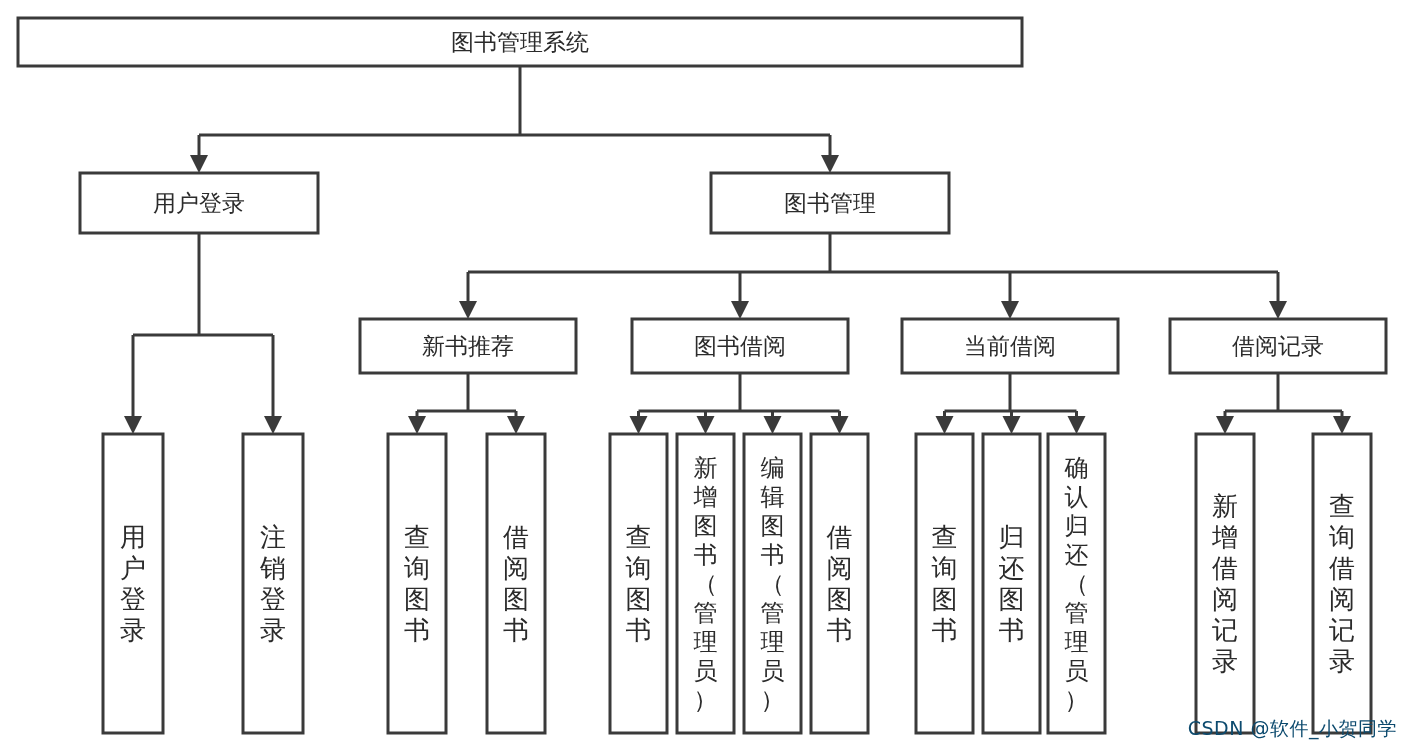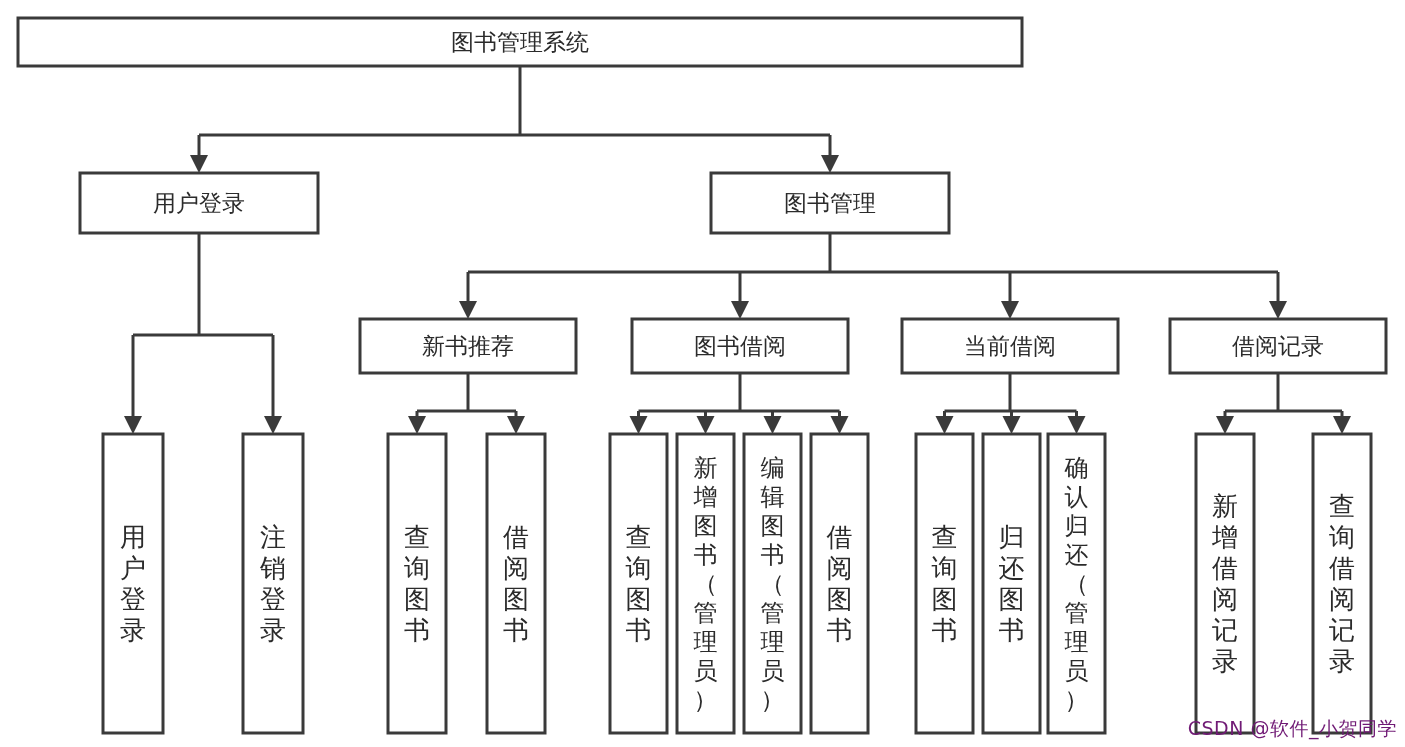--- a/index.html
+++ b/index.html
@@ -41,21 +41,21 @@
   .arrow-head {
     fill: #3a3a3a;
     stroke: none;
   }
   .watermark-text {
     position: absolute;
     right: 8px;
     bottom: 5px;
     font-family: "DejaVu Sans", "Liberation Sans", sans-serif;
     font-size: 19px;
-    color: #701a75;
+    color: #0c4a6e;
     white-space: nowrap;
     letter-spacing: 0.5px;
     pointer-events: none;
   }
 </style>
 </head>
 <body>
 
 <div id="diagram-root">
   <svg class="diagram-canvas" viewBox="0 0 1405 747">

